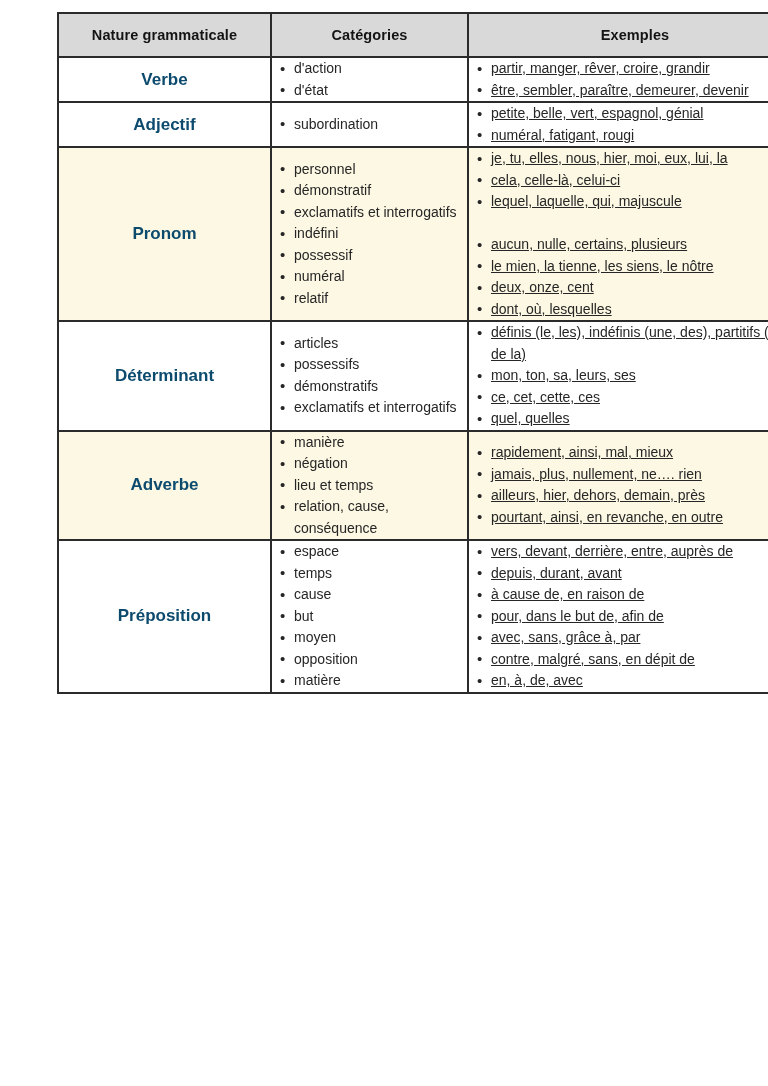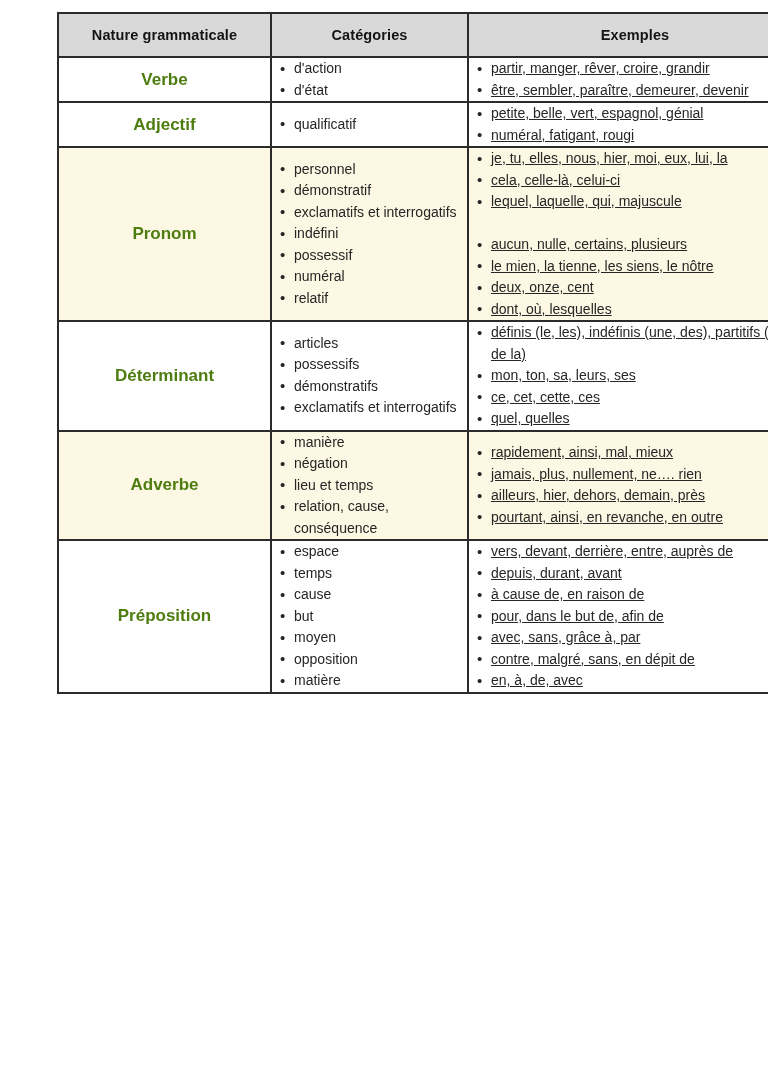--- a/index.html
+++ b/index.html
@@ -56,21 +56,21 @@
 
   
   tr.tint-plain  > td { background: #ffffff; }
   tr.tint-cream  > td { background: #fcf8e3; }
 
   
   td.nature {
     text-align: center;
     font-size: 17px;
     font-weight: bold;
-    color: #4d7c0f;
+    color: #0c4a6e;
     padding: 6px 4px;
   }
 
   
   td.listcell {
     padding: 9px 8px 9px 6px;
     vertical-align: middle;
   }
 
   td.listcell ul {
@@ -140,21 +140,21 @@
             <ul>
               <li class="bulleted">partir, manger, rêver, croire, grandir</li>
               <li class="bulleted">être, sembler, paraître, demeurer, devenir</li>
             </ul>
           </td>
         </tr>
         <tr class="tint-plain">
           <td class="nature">Adjectif</td>
           <td class="listcell categories">
             <ul>
-              <li class="bulleted">qualificatif</li>
+              <li class="bulleted">subordination</li>
             </ul>
           </td>
           <td class="listcell examples">
             <ul>
               <li class="bulleted">petite, belle, vert, espagnol, génial</li>
               <li class="bulleted">numéral, fatigant, rougi</li>
             </ul>
           </td>
         </tr>
         <tr class="tint-cream">

